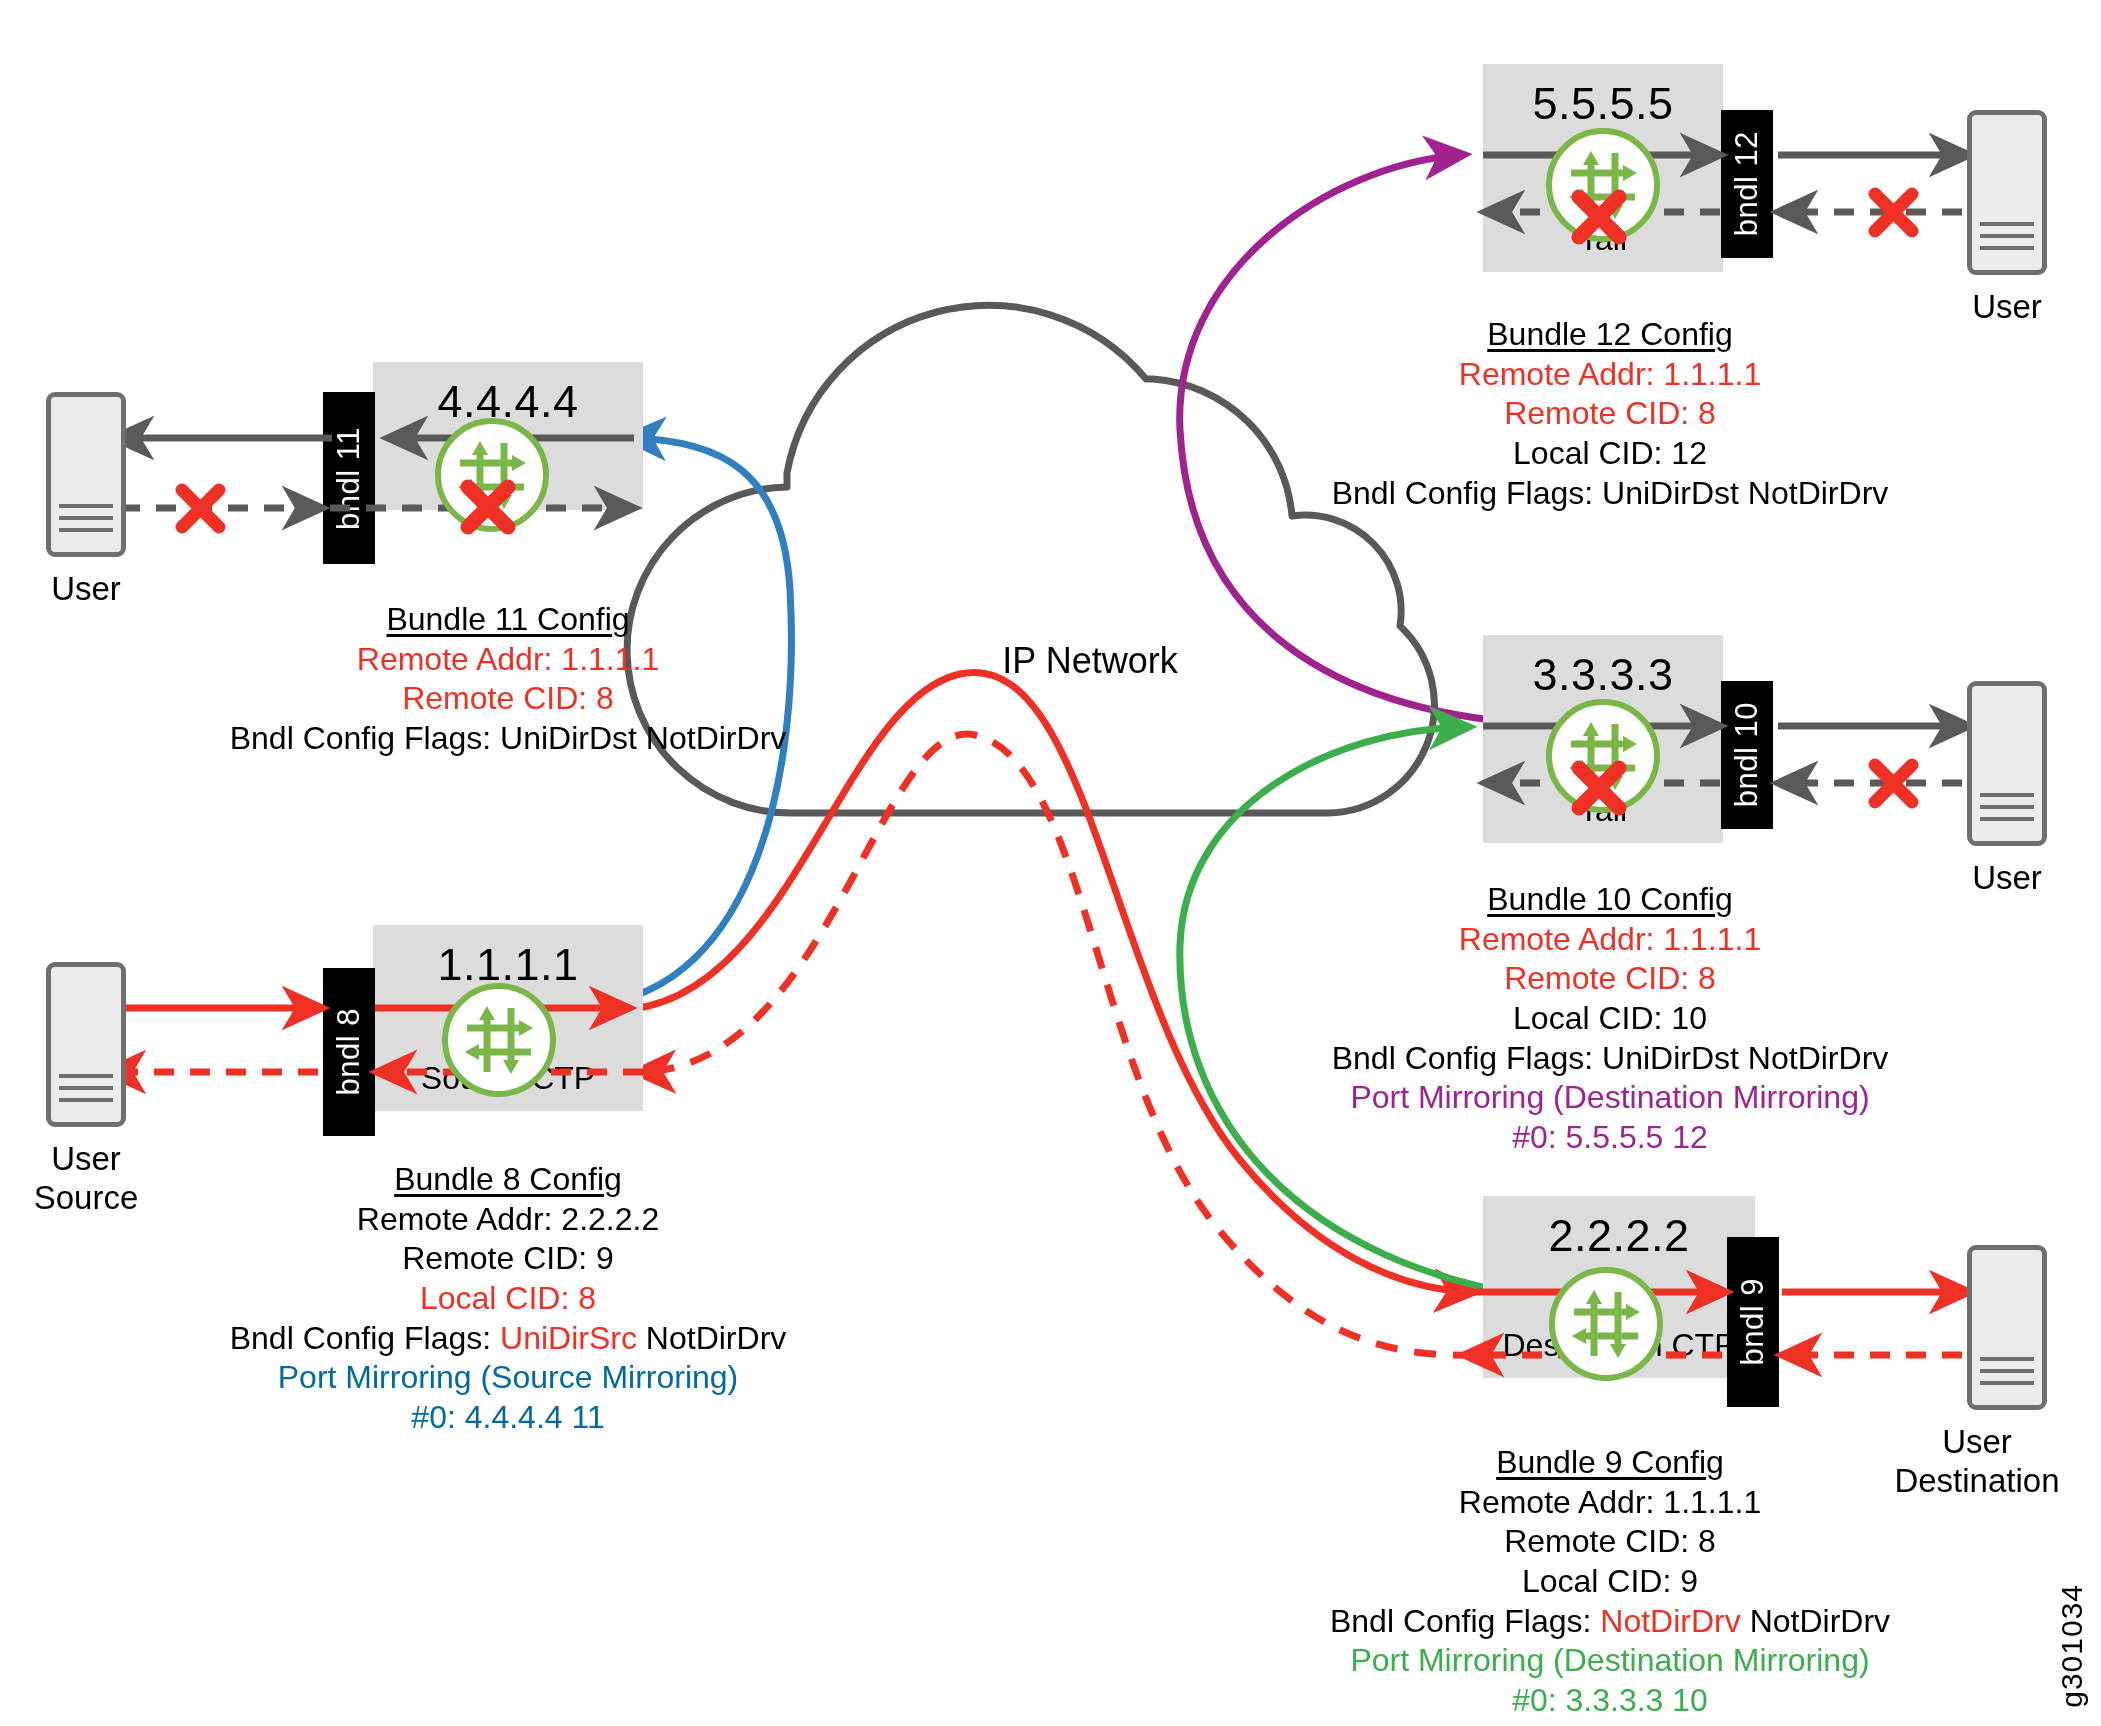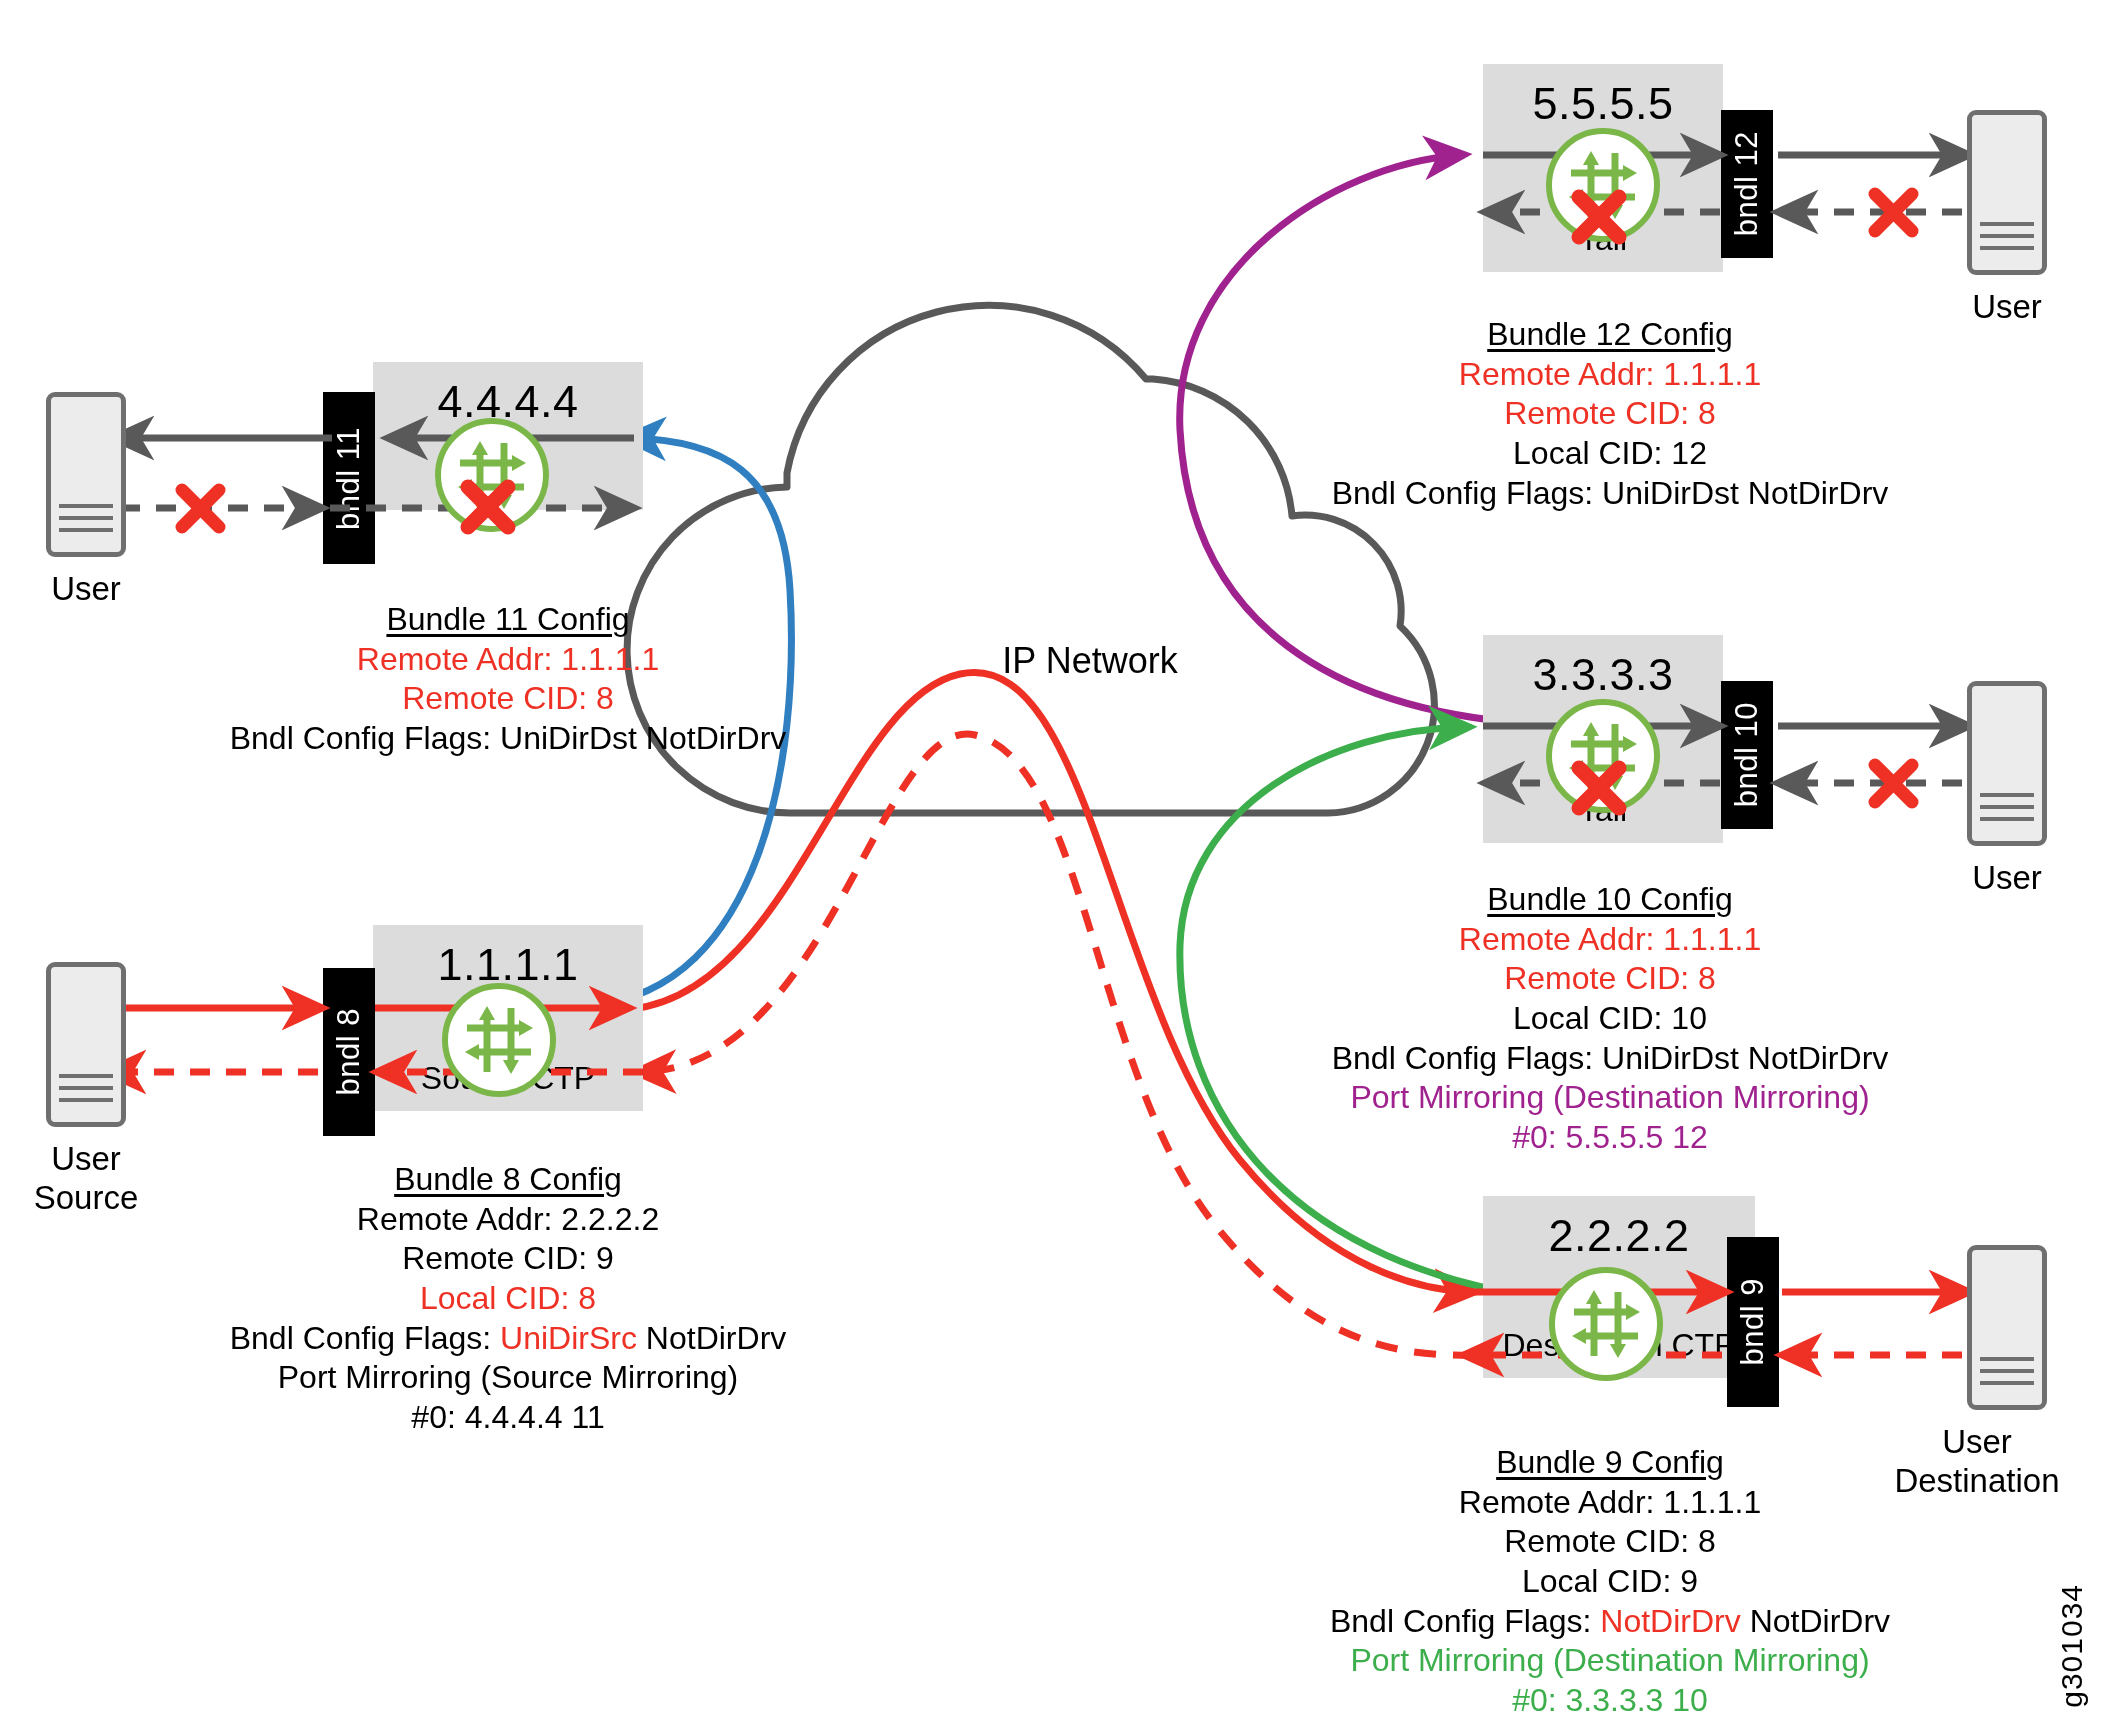--- a/index.html
+++ b/index.html
@@ -25,21 +25,21 @@
   .user .box{width:100%;height:100%;border:5px solid #6f6f6f;border-radius:9px;
              background:#ececec;box-sizing:border-box;position:relative;}
   .user .lines{position:absolute;left:12%;right:12%;bottom:13%;}
   .user .lines i{display:block;height:4px;background:#6f6f6f;margin-top:8px;}
   .ulabel{position:absolute;text-align:center;font-size:33px;line-height:1.18;}
 
   
   .cfg{position:absolute;text-align:center;font-size:32px;line-height:1.24;white-space:nowrap;}
   .cfg .title{font-weight:400;text-decoration:underline;text-underline-offset:4px;}
   .cfg .red{color:#ee3124;}
-  .cfg .blue{color:#000000;}
+  .cfg .blue{color:#0369a1;}
   .cfg .green{color:#3cae4b;}
   .cfg .purple{color:#a0228f;}
   .cfg .ln{display:block;}
 
   
   .cloudlabel{position:absolute;font-size:36px;text-align:center;}
 
   
   .wm{position:absolute;right:12px;bottom:18px;font-size:30px;color:#000;
       writing-mode:vertical-rl;transform:rotate(180deg);letter-spacing:1px;}

